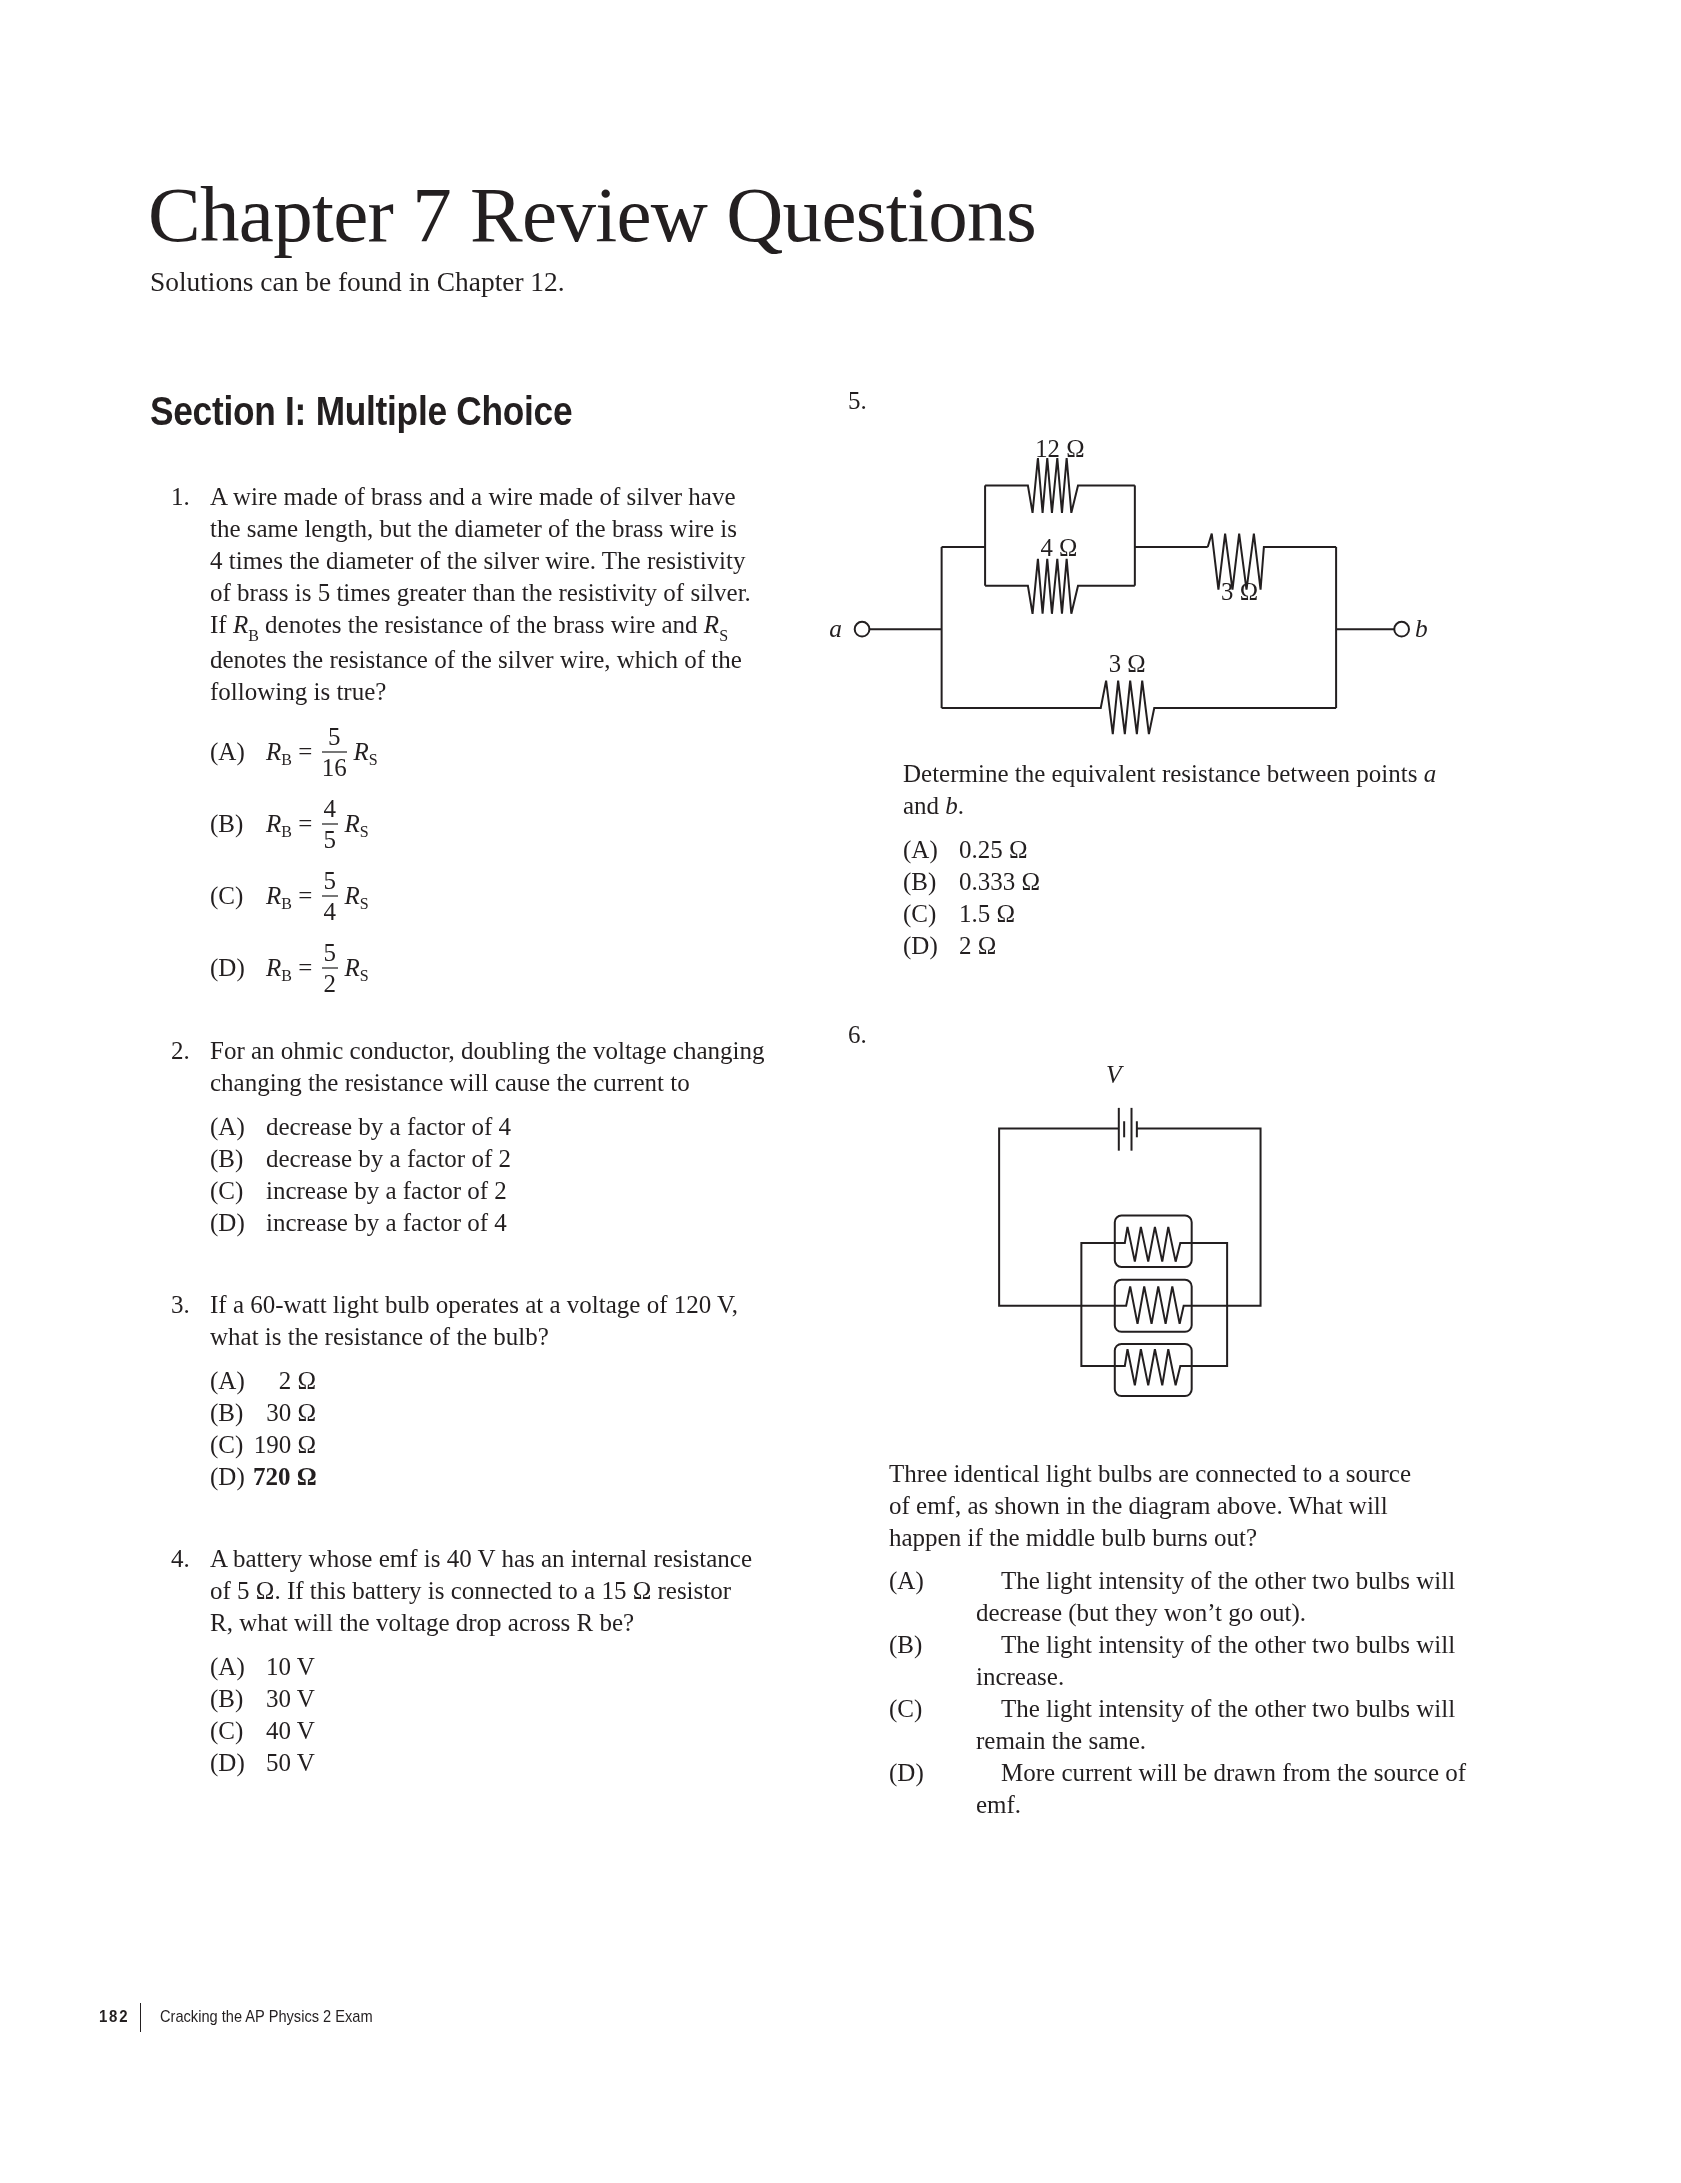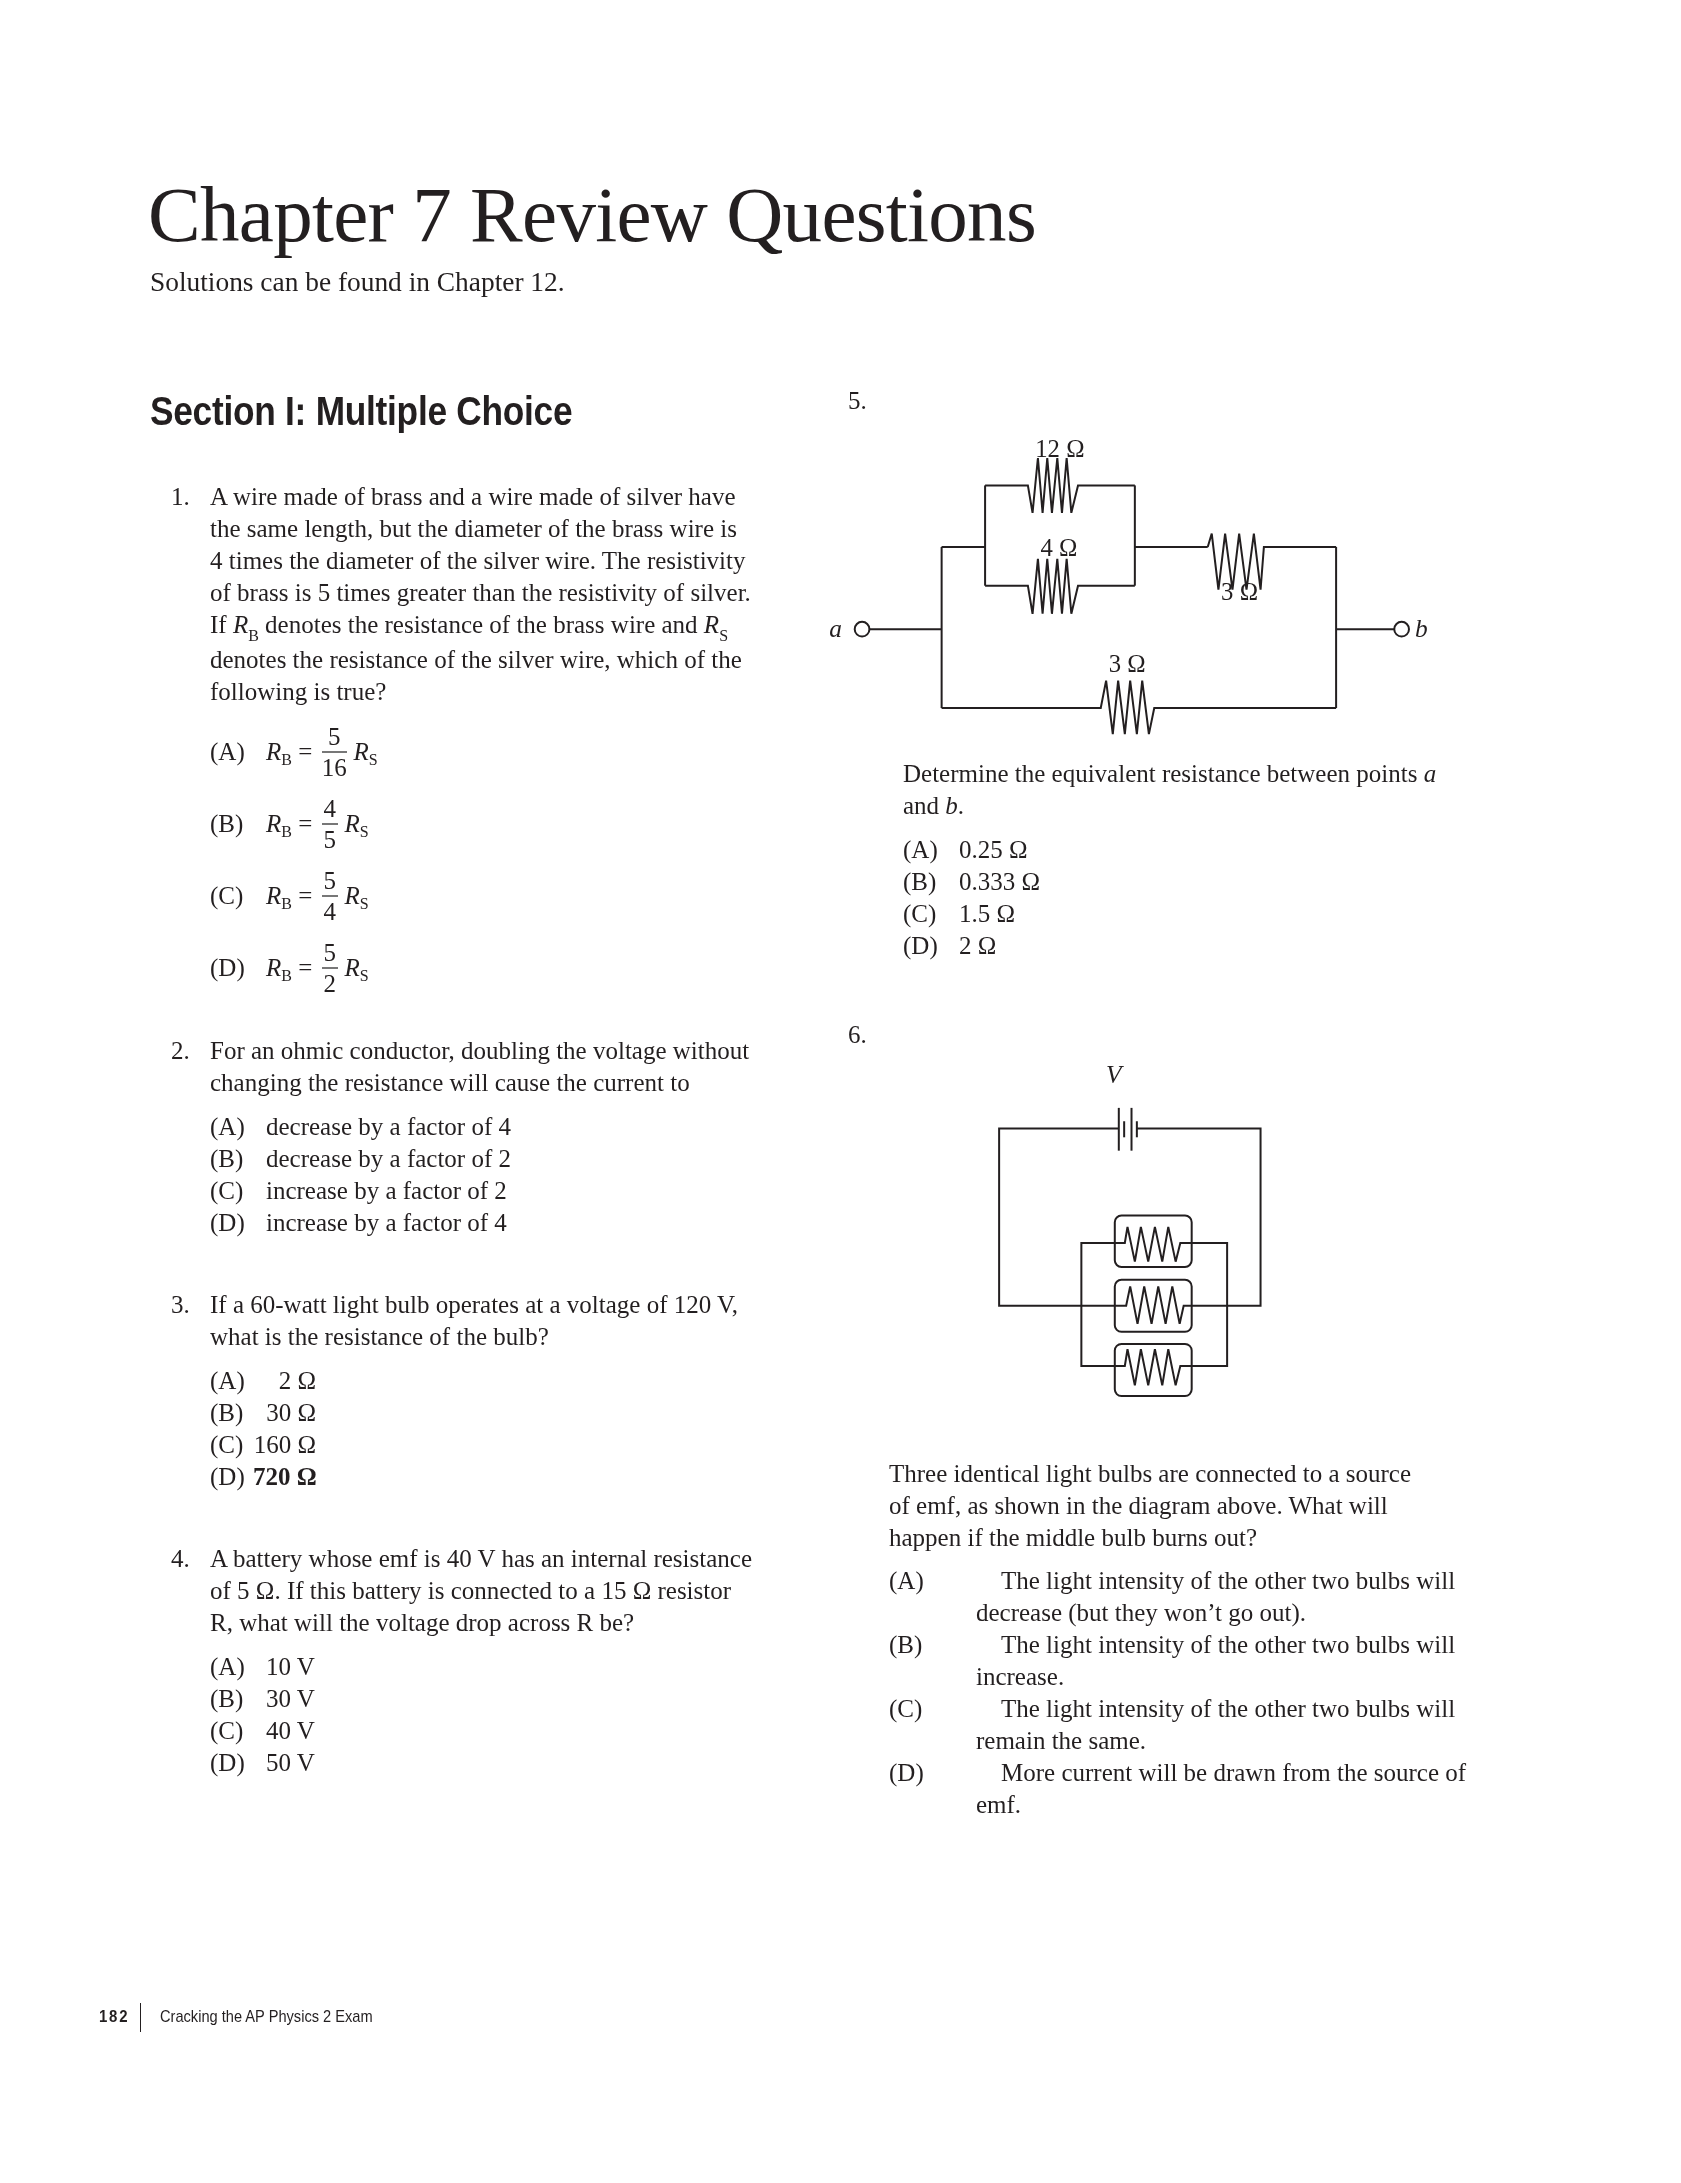--- a/index.html
+++ b/index.html
@@ -96,21 +96,21 @@
             <span>2</span>
           </span>
         <i>R</i><span class="sub">S</span></span>
     </div>
   </div>
 </div>
 
 <div class="q" style="left:171px;top:1035px;width:642px;">
   <span class="num">2.</span>
   <div class="stem">
-    <div>For an ohmic conductor, doubling the voltage without</div>
+    <div>For an ohmic conductor, doubling the voltage changing</div>
     <div>changing the resistance will cause the current to</div>
   </div>
   <div class="opts" style="top:76px;">
     <div class="opt">
         <span class="lbl">(A)</span>
         <span class="txt">decrease by a factor of 4</span>
       </div>
     <div class="opt">
         <span class="lbl">(B)</span>
         <span class="txt">decrease by a factor of 2</span>
@@ -136,21 +136,21 @@
     <div class="opt">
         <span class="lbl">(A)</span>
         <span class="txt" style="left:43px;width:63px;text-align:right;">2 Ω</span>
       </div>
     <div class="opt">
         <span class="lbl">(B)</span>
         <span class="txt" style="left:43px;width:63px;text-align:right;">30 Ω</span>
       </div>
     <div class="opt">
         <span class="lbl">(C)</span>
-        <span class="txt" style="left:43px;width:63px;text-align:right;">160 Ω</span>
+        <span class="txt" style="left:43px;width:63px;text-align:right;">190 Ω</span>
       </div>
     <div class="opt">
         <span class="lbl">(D)</span>
         <span class="txt" style="left:43px;width:63px;text-align:right;font-weight:bold;">720 Ω</span>
       </div>
   </div>
 </div>
 
 <div class="q" style="left:171px;top:1543px;width:669px;">
   <span class="num">4.</span>

